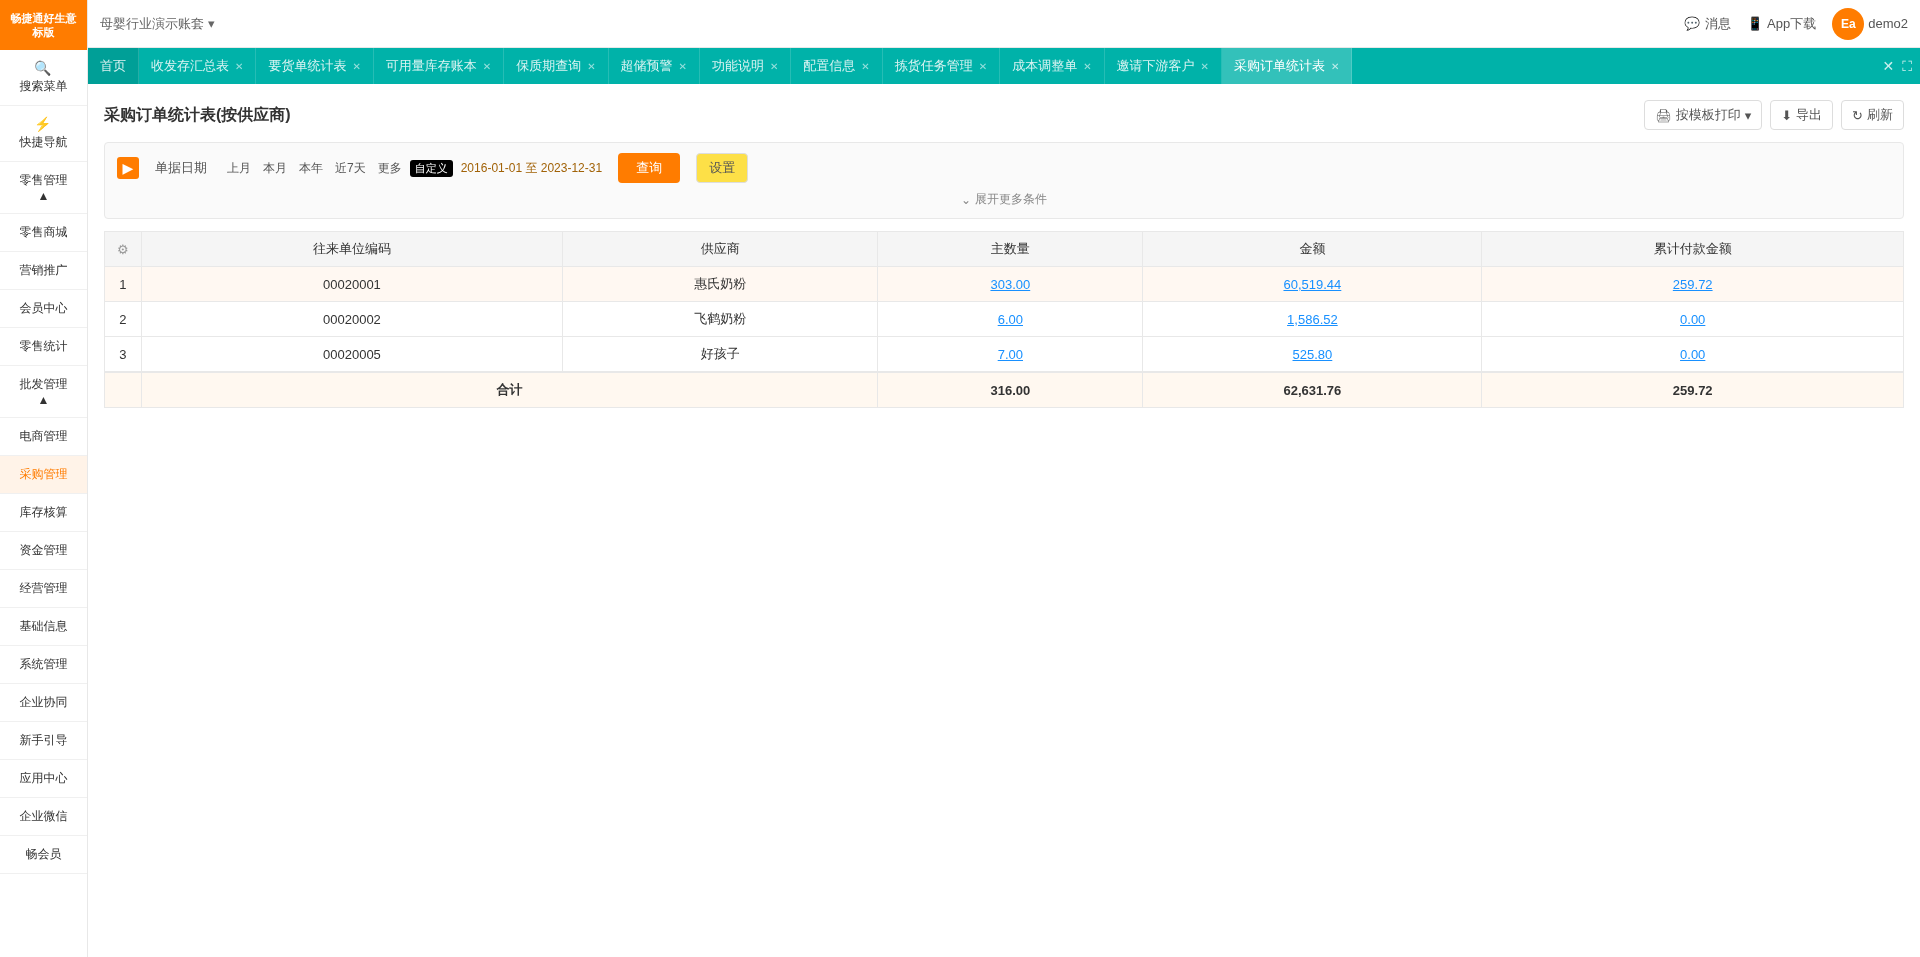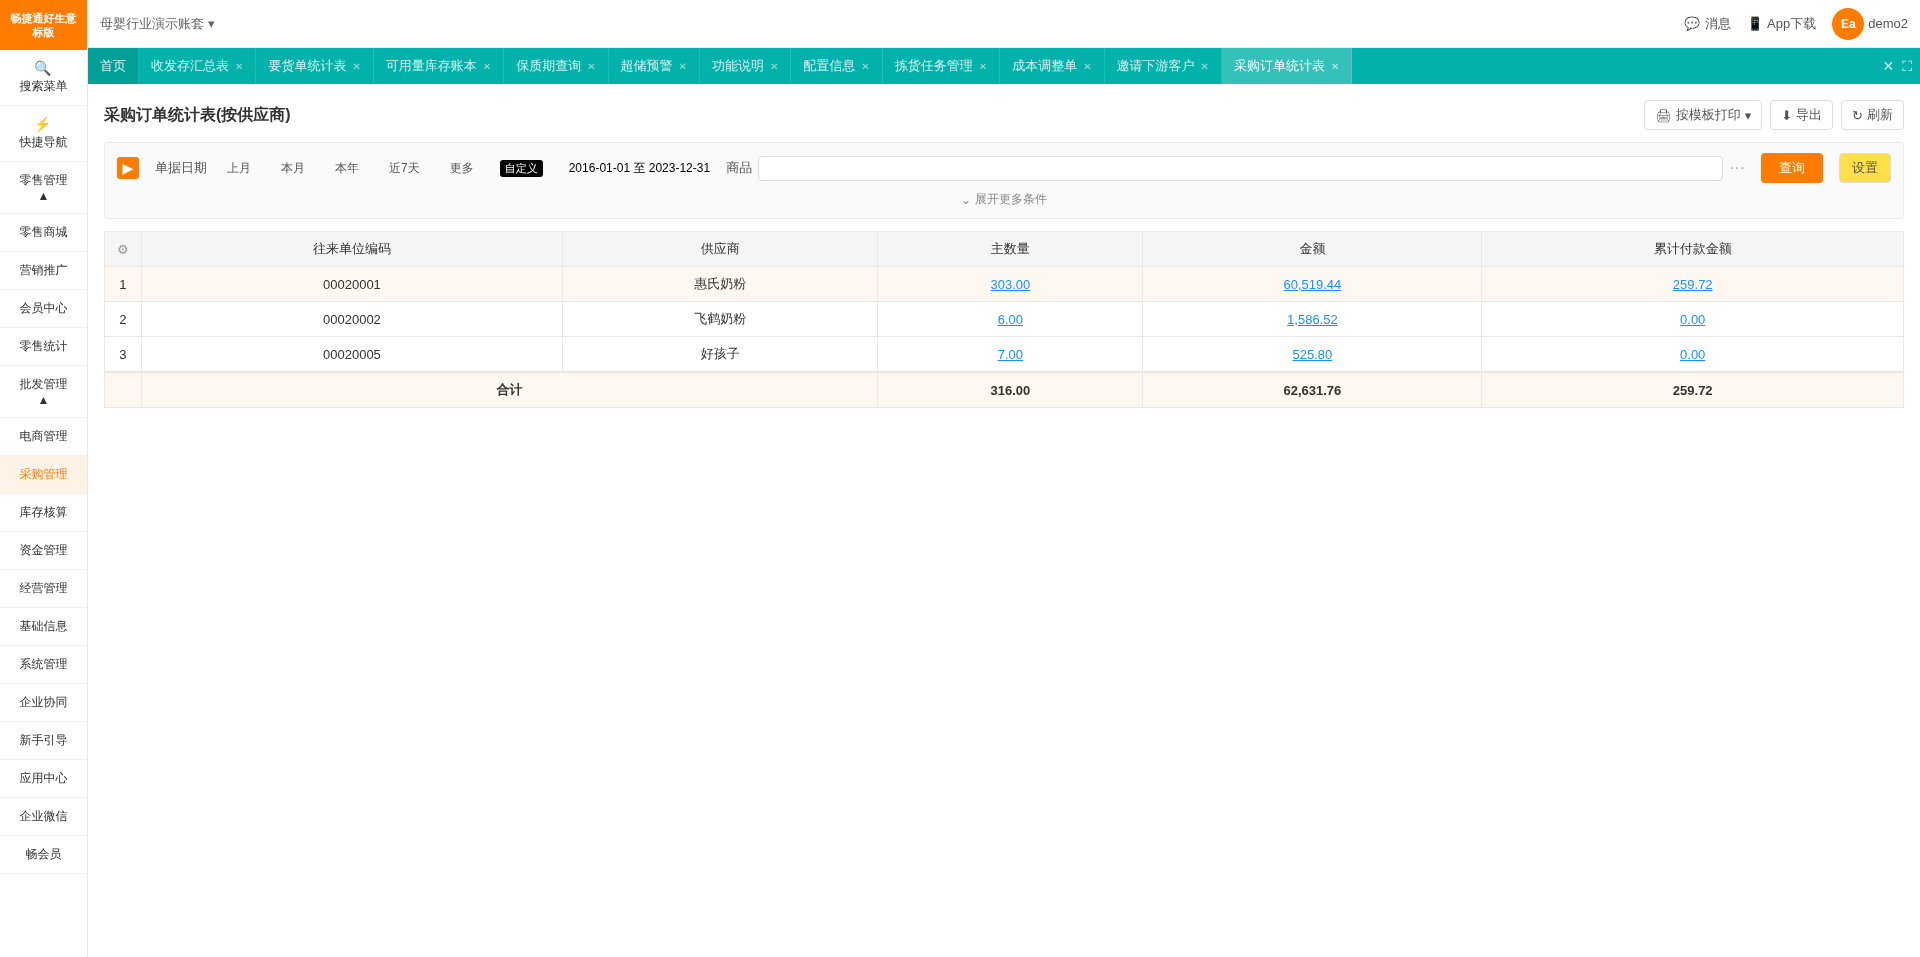--- a/index.html
+++ b/index.html
@@ -203,38 +203,38 @@
       font-size: 14px;
       display: flex;
       align-items: center;
       justify-content: center;
       flex-shrink: 0;
     }
     .filter-label { color: #555; font-size: 13px; }
     .filter-date-options {
       display: flex;
       align-items: center;
-      gap: 22px;
+      gap: 4px;
     }
     .date-option {
       font-size: 12px;
       color: #555;
       cursor: pointer;
       padding: 2px 4px;
       border-radius: 3px;
     }
     .date-custom-badge {
       background: #000000;
       color: #fff;
       font-size: 11px;
       padding: 1px 5px;
       border-radius: 3px;
       cursor: pointer;
     }
-    .date-range { font-size: 12px; color: #000000; margin-left: 4px; }
+    .date-range { font-size: 12px; color: #a16207; margin-left: 4px; }
     .filter-select-wrap {
       display: flex;
       align-items: center;
       gap: 6px;
       flex: 1;
     }
     .filter-select {
       border: 1px solid #ddd;
       background: #fff;
       padding: 4px 24px 4px 8px;
@@ -554,25 +554,20 @@
             <span class="date-option">上月</span>
             <span class="date-option">本月</span>
             <span class="date-option">本年</span>
             <span class="date-option">近7天</span>
             <span class="date-option">更多</span>
             <span class="date-custom-badge">自定义</span>
             <span class="date-range">2016-01-01 至 2023-12-31</span>
           </div>
 
 
-          <div class="filter-goods-wrap">
-            <span class="filter-label">商品</span>
-            <input class="filter-goods-input" type="text" style="">
-            <span class="filter-more-icon">···</span>
-          </div>
 
           <button class="btn-query">查询</button>
           <button class="btn-settings">设置</button>
         </div>
         <div class="filter-expand">
           <button class="expand-btn">
             <span>⌄</span>
             <span>展开更多条件</span>
           </button>
         </div>

